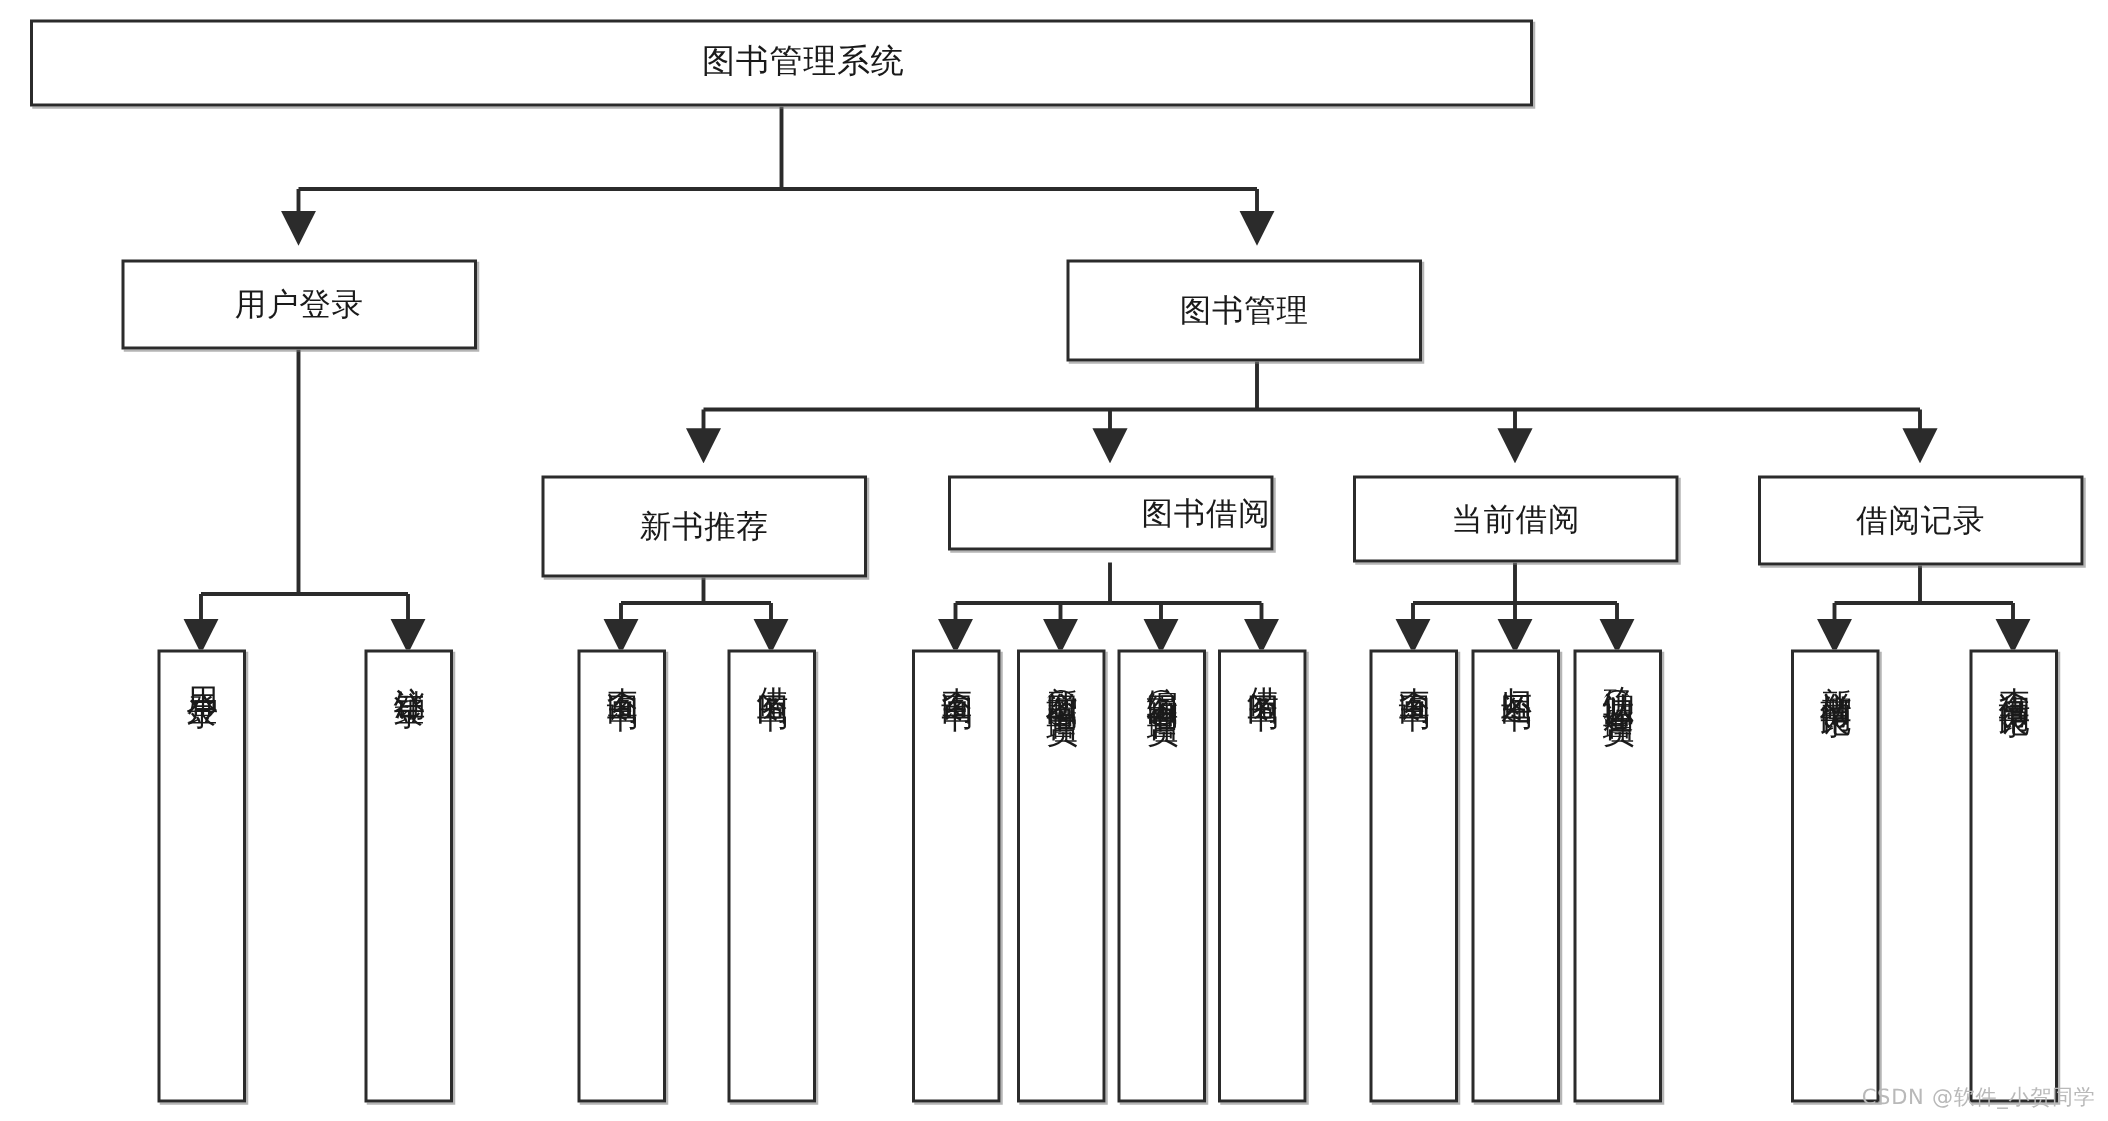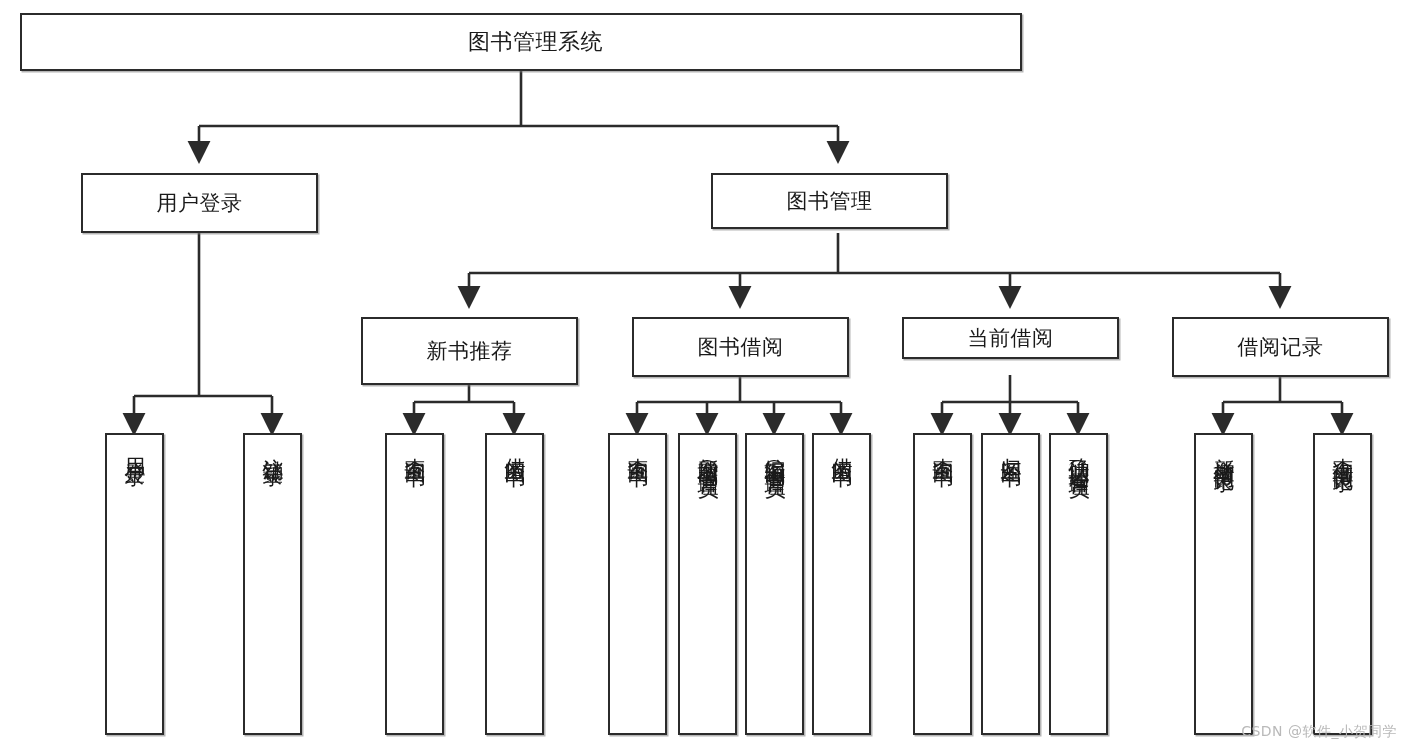--- a/index.html
+++ b/index.html
@@ -131,33 +131,33 @@
   </svg>
 
   <div class="node horiz root" style="left:20px; top:13px; width:1002px; height:58px;">
     <span class="label">图书管理系统</span>
   </div>
 
   <div class="node horiz" style="left:81px; top:173px; width:237px; height:60px;">
     <span class="label">用户登录</span>
   </div>
 
-  <div class="node horiz" style="left:711px; top:173px; width:237px; height:56px;">
+  <div class="node horiz" style="left:711px; top:173px; width:237px; height:68px;">
     <span class="label">图书管理</span>
   </div>
 
   <div class="node horiz" style="left:361px; top:317px; width:217px; height:68px;">
     <span class="label">新书推荐</span>
   </div>
 
-  <div class="node horiz" style="left:632px; top:317px; width:217px; height:60px;">
+  <div class="node horiz" style="left:632px; top:317px; width:217px; height:50px;justify-content:flex-end;">
     <span class="label">图书借阅</span>
   </div>
 
-  <div class="node horiz" style="left:902px; top:317px; width:217px; height:42px;">
+  <div class="node horiz" style="left:902px; top:317px; width:217px; height:58px;">
     <span class="label">当前借阅</span>
   </div>
 
   <div class="node horiz" style="left:1172px; top:317px; width:217px; height:60px;">
     <span class="label">借阅记录</span>
   </div>
 
   <div class="node vert" style="left:105px; top:433px; width:59px; height:302px;">
     <span class="label">用户登录</span>
   </div>

